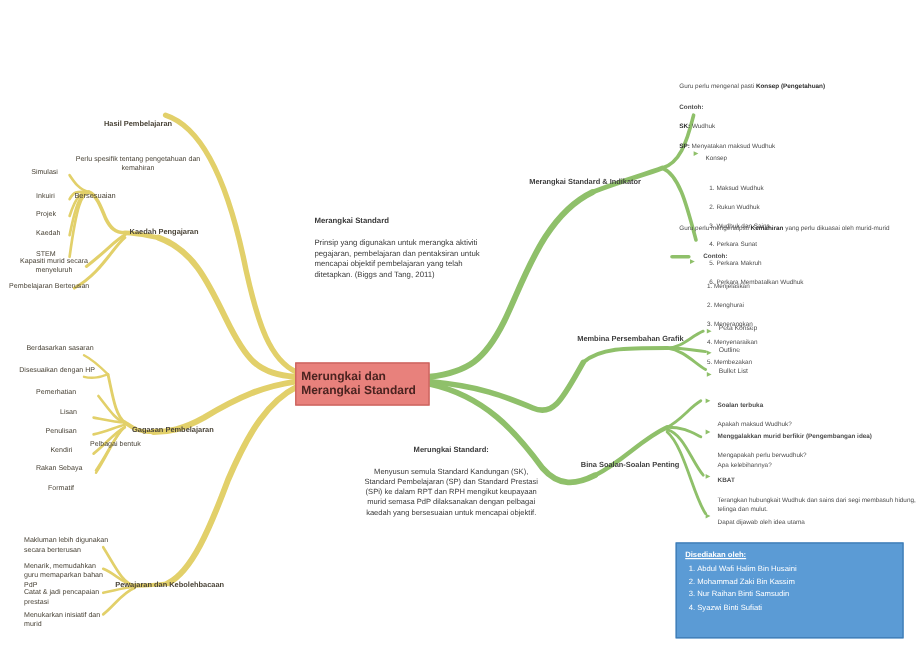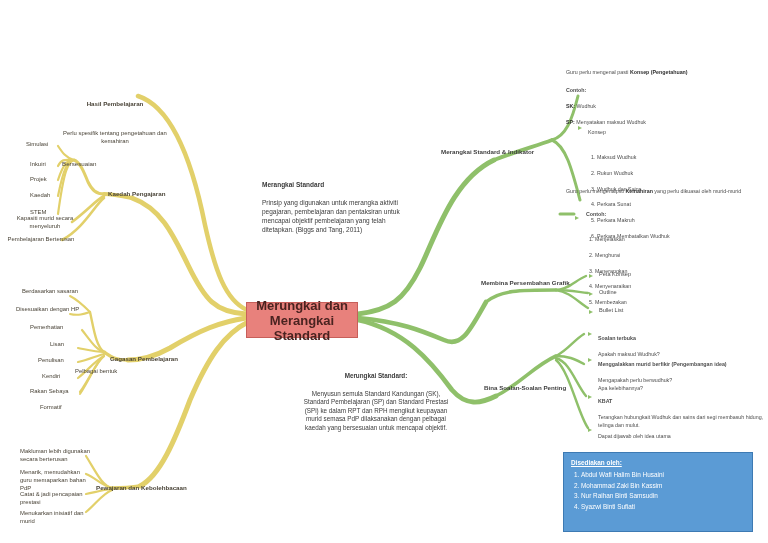--- a/index.html
+++ b/index.html
@@ -36,22 +36,21 @@
   .central {
     left: 246px;
     top: 302px;
     width: 112px;
     height: 36px;
     background: #e8817c;
     border: 1px solid #c75f5a;
     display: flex;
     align-items: center;
     justify-content: center;
-    text-align: center;
-    font-size: 13px;
+    font-size: 10px;
     font-weight: bold;
     color: #4a2320;
     padding: 2px 4px;
   }
   
   .callout-merangkai {
     left: 262px;
     top: 172px;
     width: 148px;
     font-size: 6.5px;

